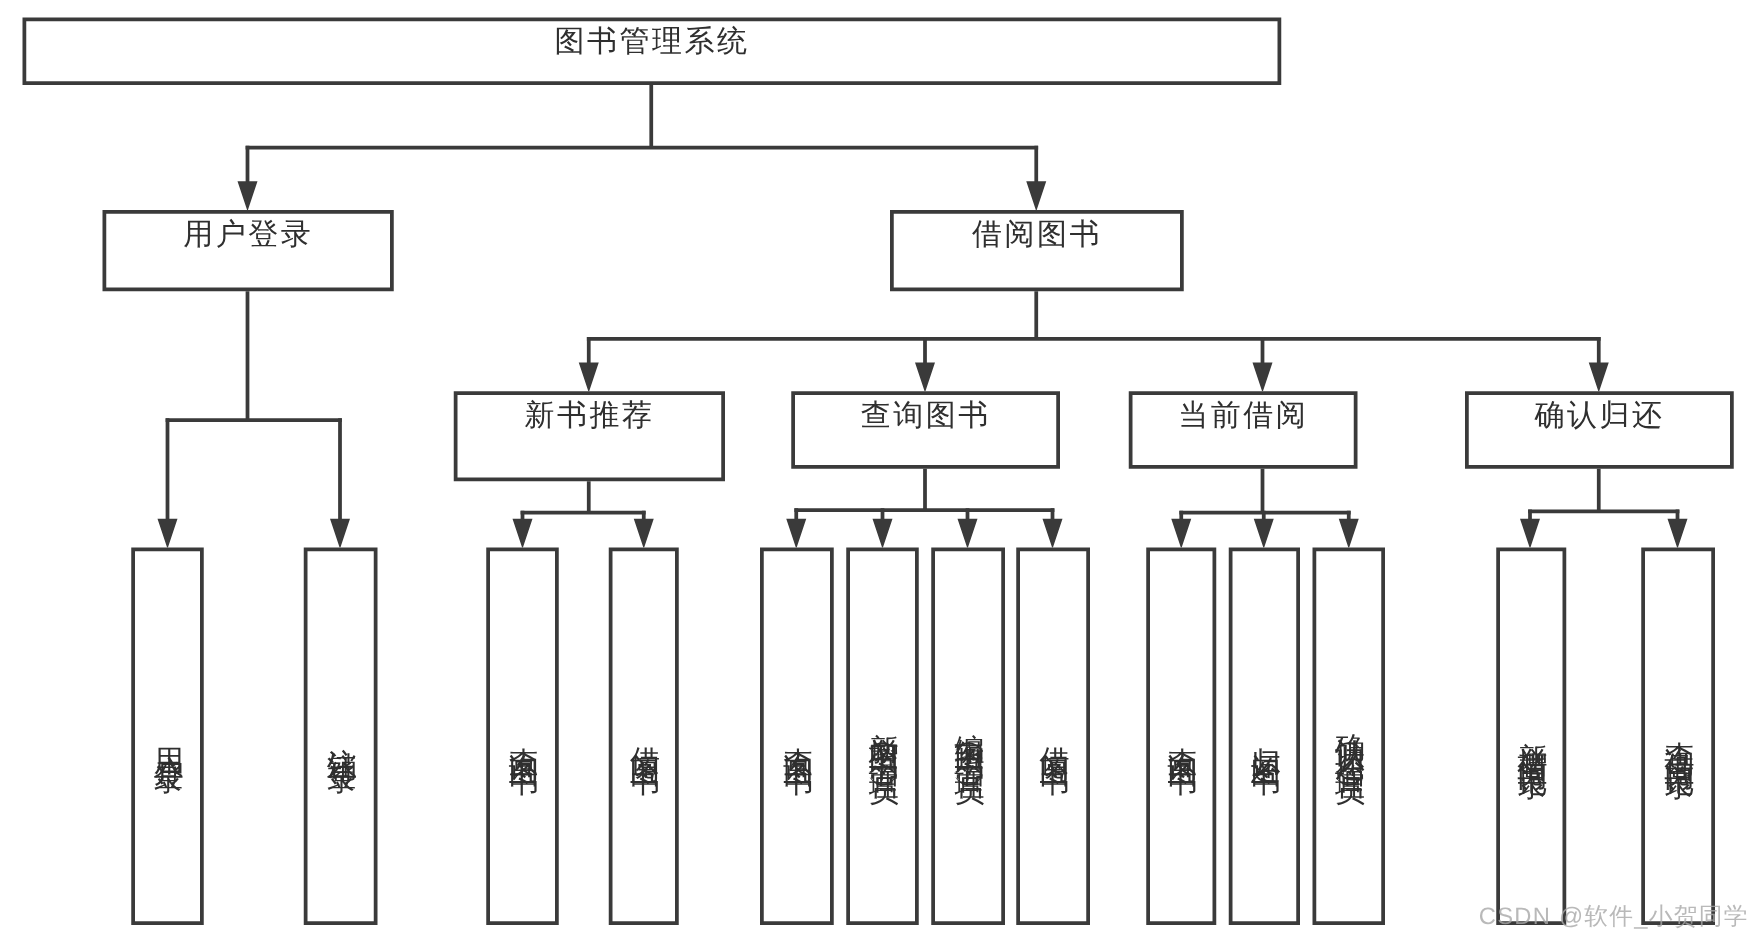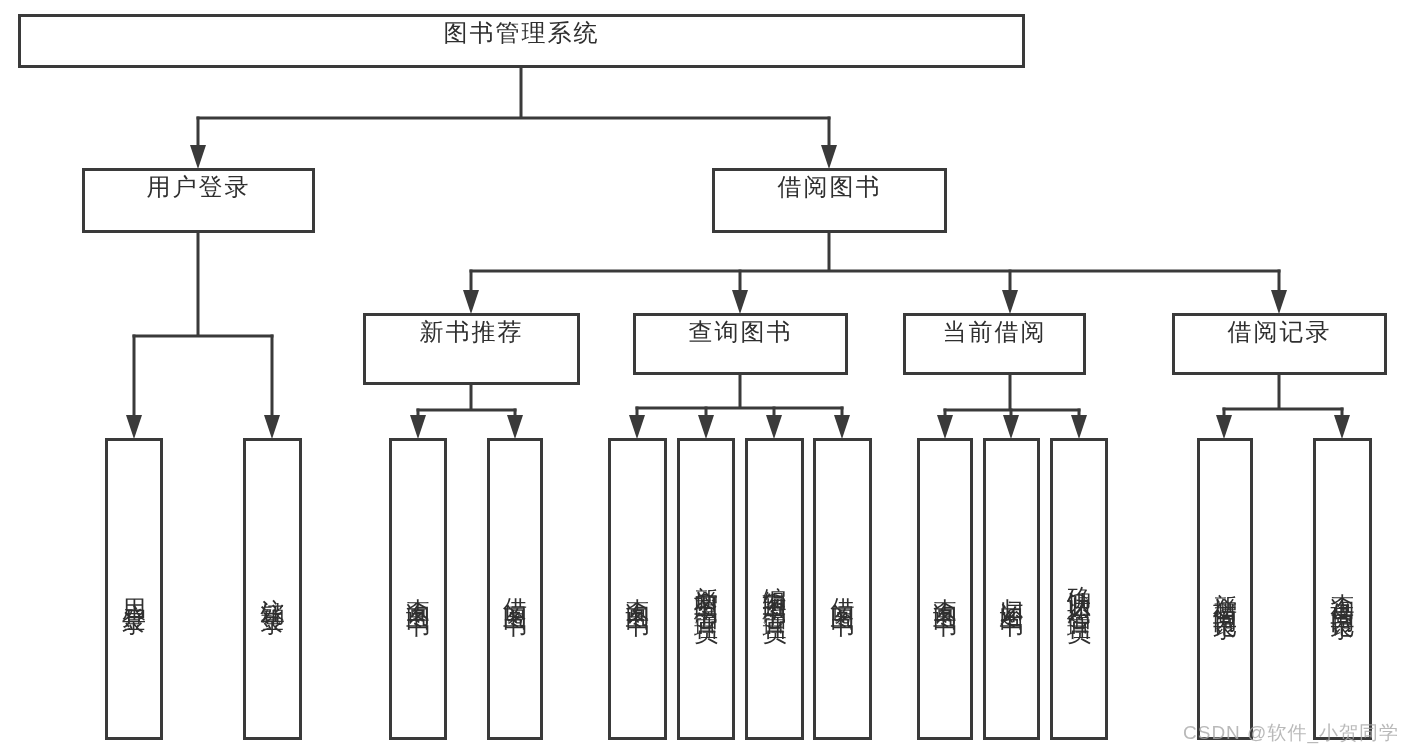--- a/index.html
+++ b/index.html
@@ -91,21 +91,21 @@
   <div class="node" style="left:363px; top:313px; width:217px; height:72px;">
     <span>新书推荐</span>
   </div>
   <div class="node" style="left:633px; top:313px; width:215px; height:62px;">
     <span>查询图书</span>
   </div>
   <div class="node" style="left:903px; top:313px; width:183px; height:62px;">
     <span>当前借阅</span>
   </div>
   <div class="node" style="left:1172px; top:313px; width:215px; height:62px;">
-    <span>借阅记录</span>
+    <span>确认归还</span>
   </div>
 
   <div class="node v-node" style="left:105px; top:438px; width:58px; height:302px;">
     <span>用户登录</span>
   </div>
   <div class="node v-node" style="left:243px; top:438px; width:59px; height:302px;">
     <span>注销登录</span>
   </div>
 
   <div class="node v-node" style="left:389px; top:438px; width:58px; height:302px;">

